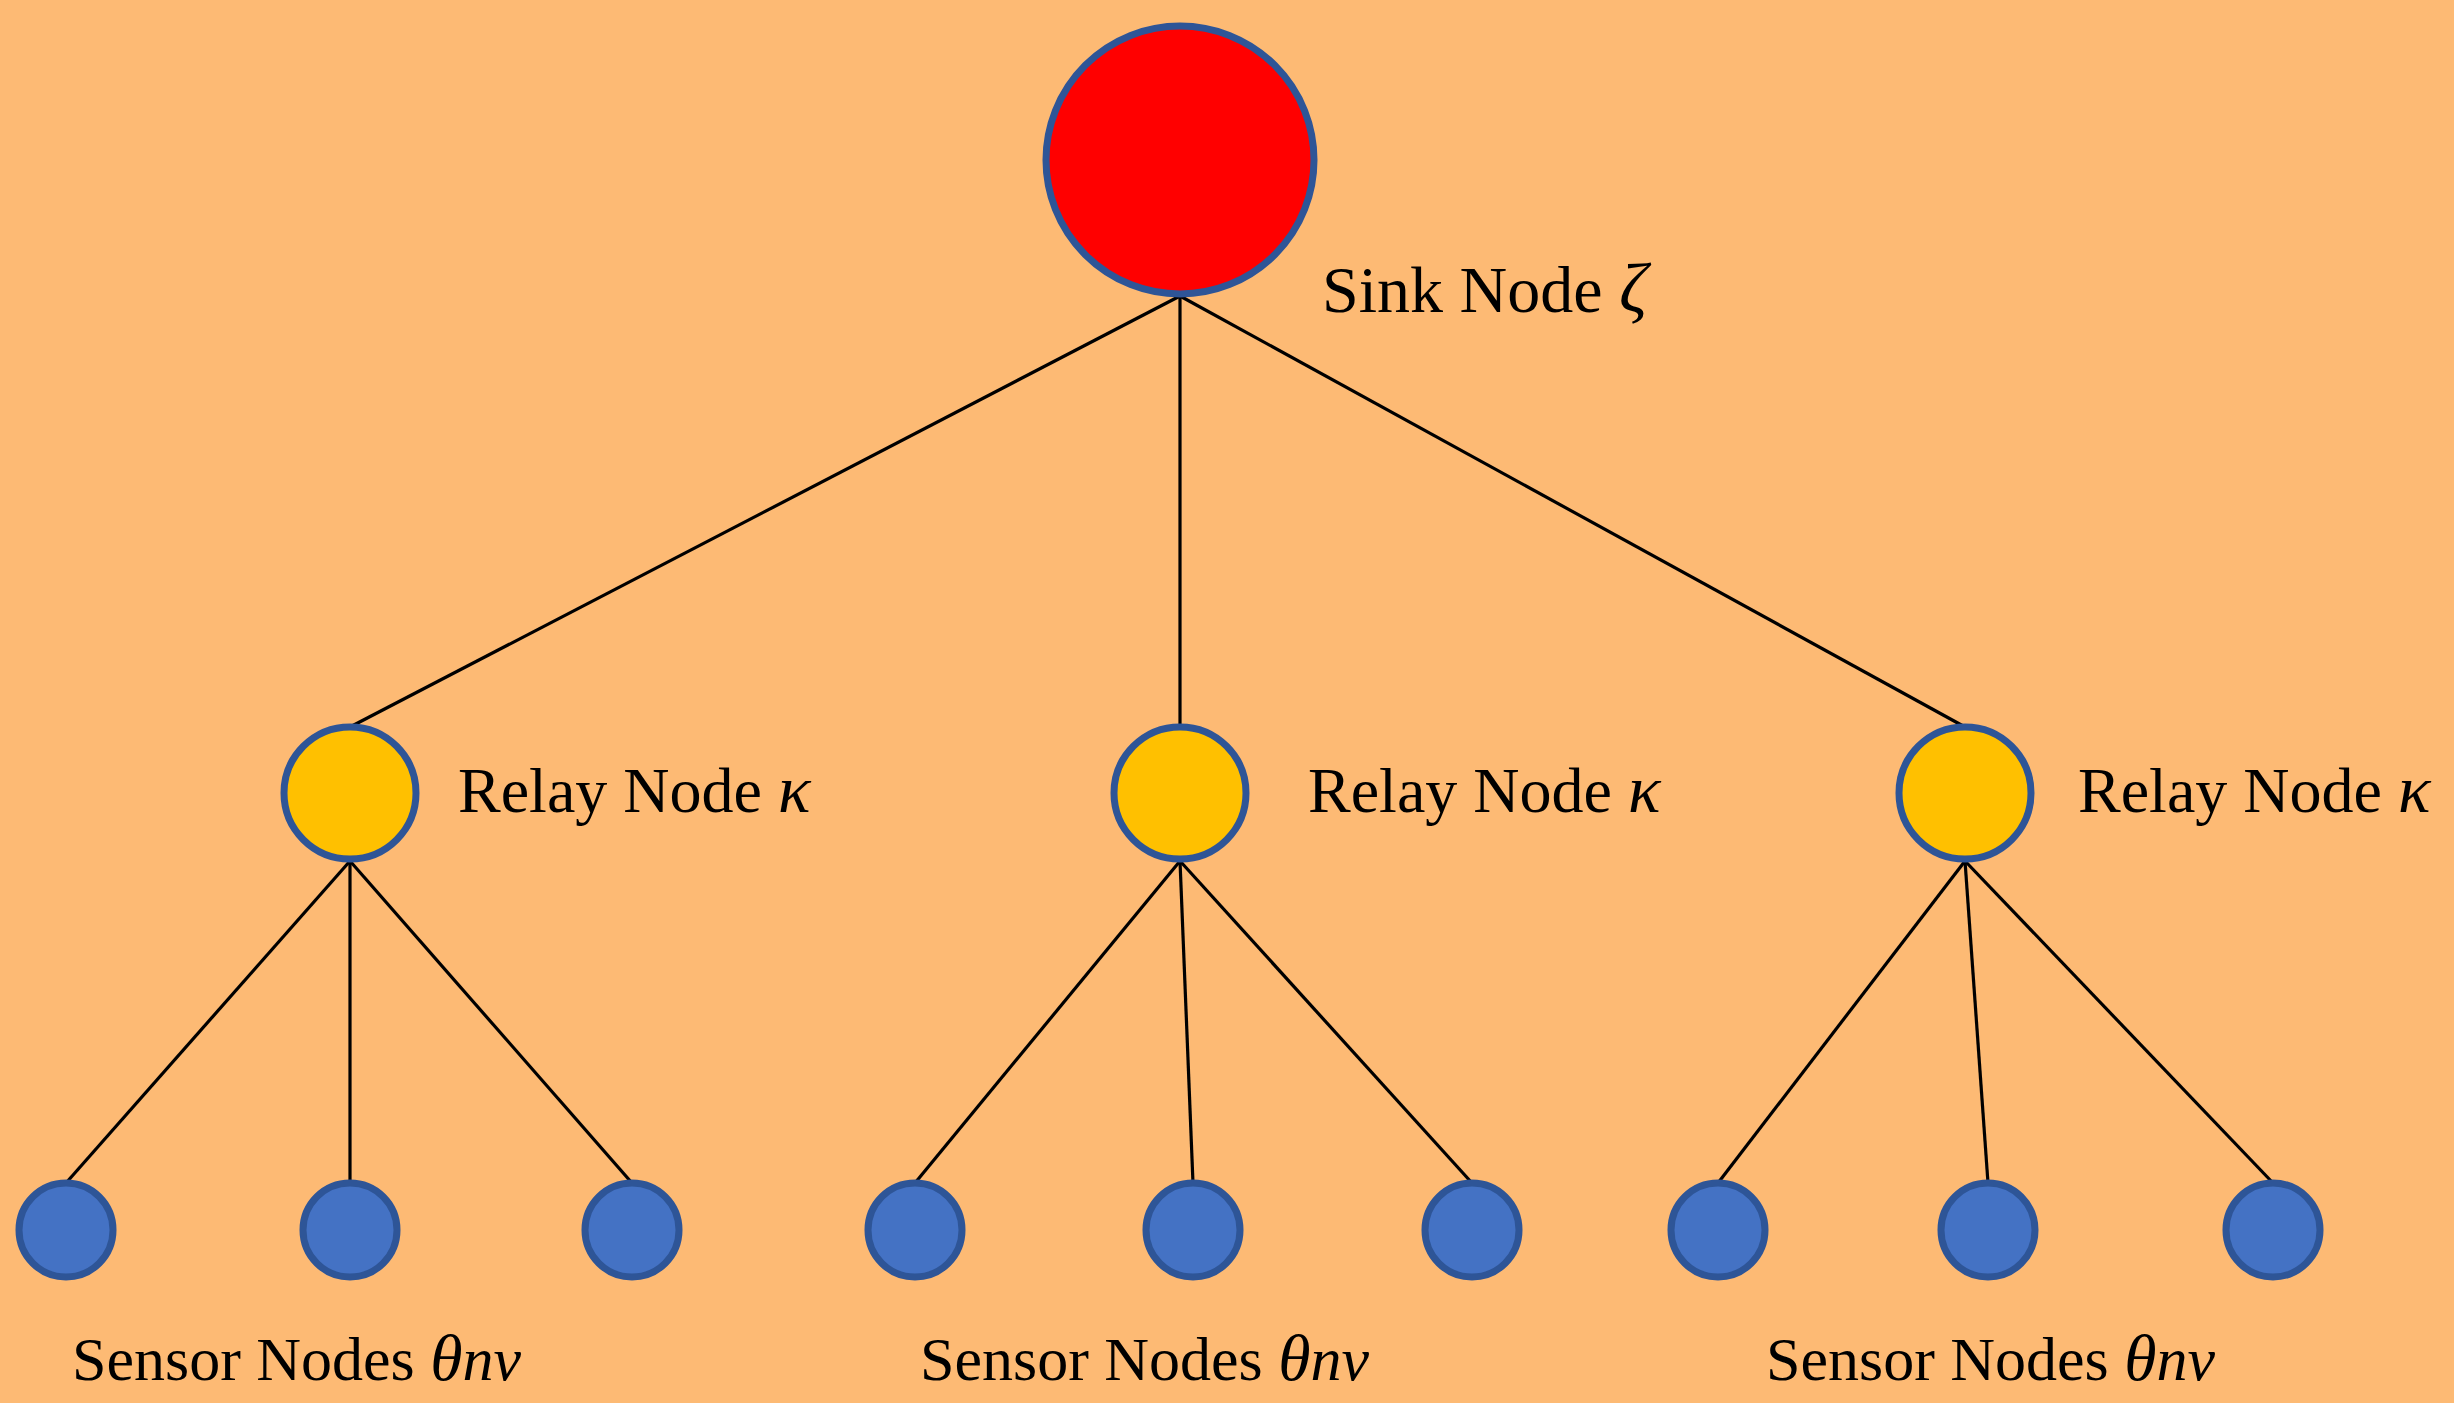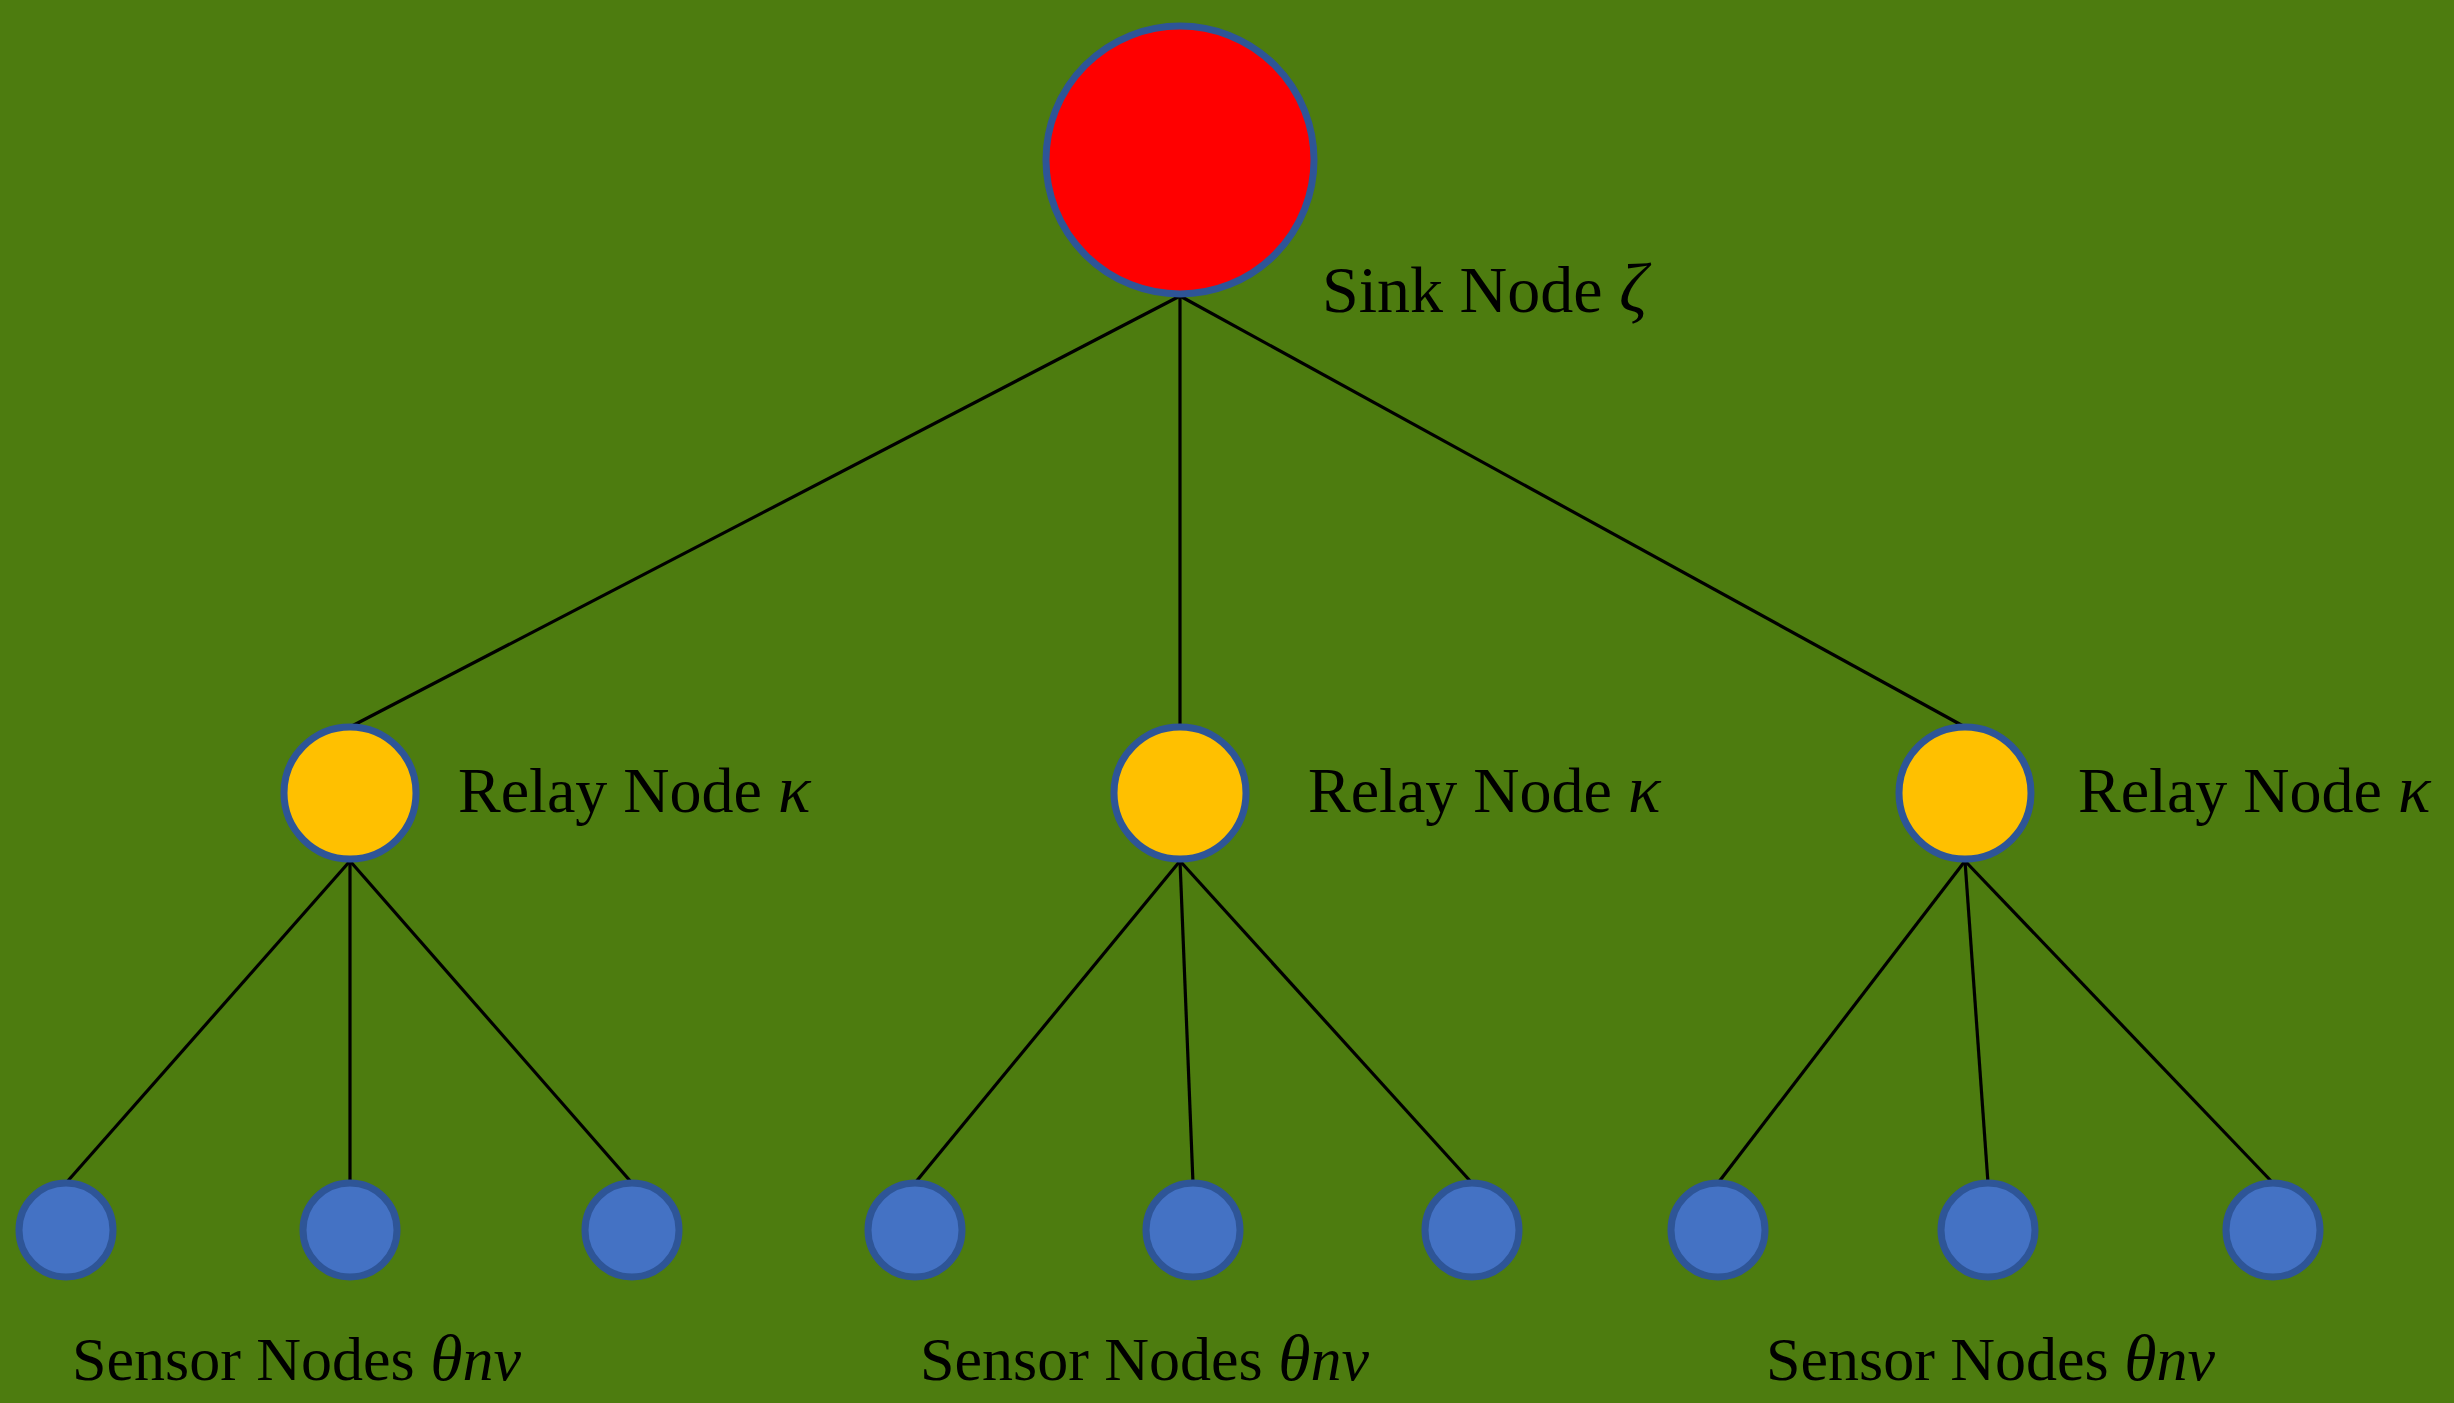--- a/index.html
+++ b/index.html
@@ -10,21 +10,21 @@
   body {
     width: 2454px;
     height: 1403px;
     overflow: hidden;
     font-family: "Liberation Serif", "DejaVu Serif", serif;
   }
   #diagram-root {
     position: relative;
     width: 2454px;
     height: 1403px;
-    background: #4d7c0f;
+    background: #fdba74;
   }
   svg#topology {
     display: block;
     width: 2454px;
     height: 1403px;
   }
   .edge {
     stroke: #000000;
     stroke-width: 3.2;
     stroke-linecap: butt;

